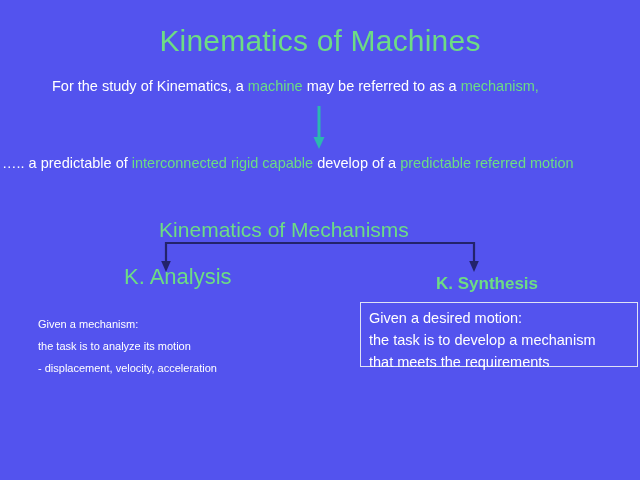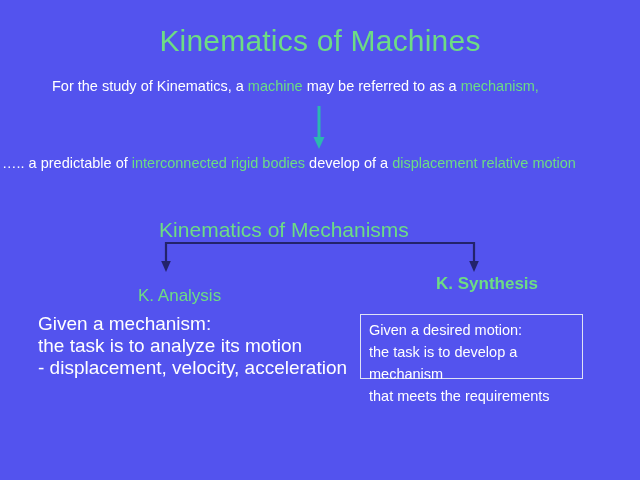--- a/index.html
+++ b/index.html
@@ -59,45 +59,44 @@
   }
 
   
   #branch-connector {
     position: absolute;
     left: 158px; top: 240px;
     width: 324px; height: 34px;
   }
 
   #k-analysis-label {
-    left: 124px; top: 286px;
-    font-size: 17px;
+    left: 124px; top: 264px;
+    font-size: 22px;
     color: #6ddc84;
-    margin-left: 14px;
   }
   #k-synthesis-label {
     left: 436px; top: 274px;
     font-size: 17px;
     color: #6ddc84;
     font-weight: bold;
   }
 
   #analysis-block {
     position: absolute;
     left: 38px; top: 313px;
-    font-size: 19px;
+    font-size: 11px;
     line-height: 22px;
     color: #ffffff;
     white-space: pre-line;
   }
 
   #synthesis-box {
     position: absolute;
-    left: 360px; top: 314px;
-    width: 223px; height: 65px;
+    left: 360px; top: 302px;
+    width: 278px; height: 65px;
     border: 1px solid #dfe2f5;
     box-sizing: border-box;
   }
   #synthesis-block {
     position: absolute;
     left: 8px; top: 4px;
     font-size: 14.5px;
     line-height: 22px;
     color: #ffffff;
     white-space: pre-line;
@@ -115,21 +114,21 @@
   <div class="txt" id="slide-title">Kinematics of Machines</div>
 
   <div id="flow-arrow-down">
     <svg width="16" height="44" viewBox="0 0 16 44">
       <line x1="8" y1="0" x2="8" y2="34" stroke="#2bb8b0" stroke-width="3"></line>
       <polygon points="8,43 2.5,31 13.5,31" fill="#2bb8b0"></polygon>
     </svg>
   </div>
 
   <div class="txt" id="combination-line">
-    <span>….. a predictable of </span><span class="hl">interconnected rigid bodies</span><span> develop of a </span><span class="hl">displacement relative motion</span>
+    <span>….. a predictable of </span><span class="hl">interconnected rigid capable</span><span> develop of a </span><span class="hl">predictable referred motion</span>
   </div>
 
   <div class="txt" id="kom-heading">Kinematics of Mechanisms</div>
 
   <div id="branch-connector">
     <svg width="324" height="34" viewBox="0 0 324 34">
       <polyline points="8,26 8,3 316,3 316,26" fill="none" stroke="#23236b" stroke-width="2.2"></polyline>
       <polygon points="8,32 3.2,21 12.8,21" fill="#23236b"></polygon>
       <polygon points="316,32 311.2,21 320.8,21" fill="#23236b"></polygon>
     </svg>

